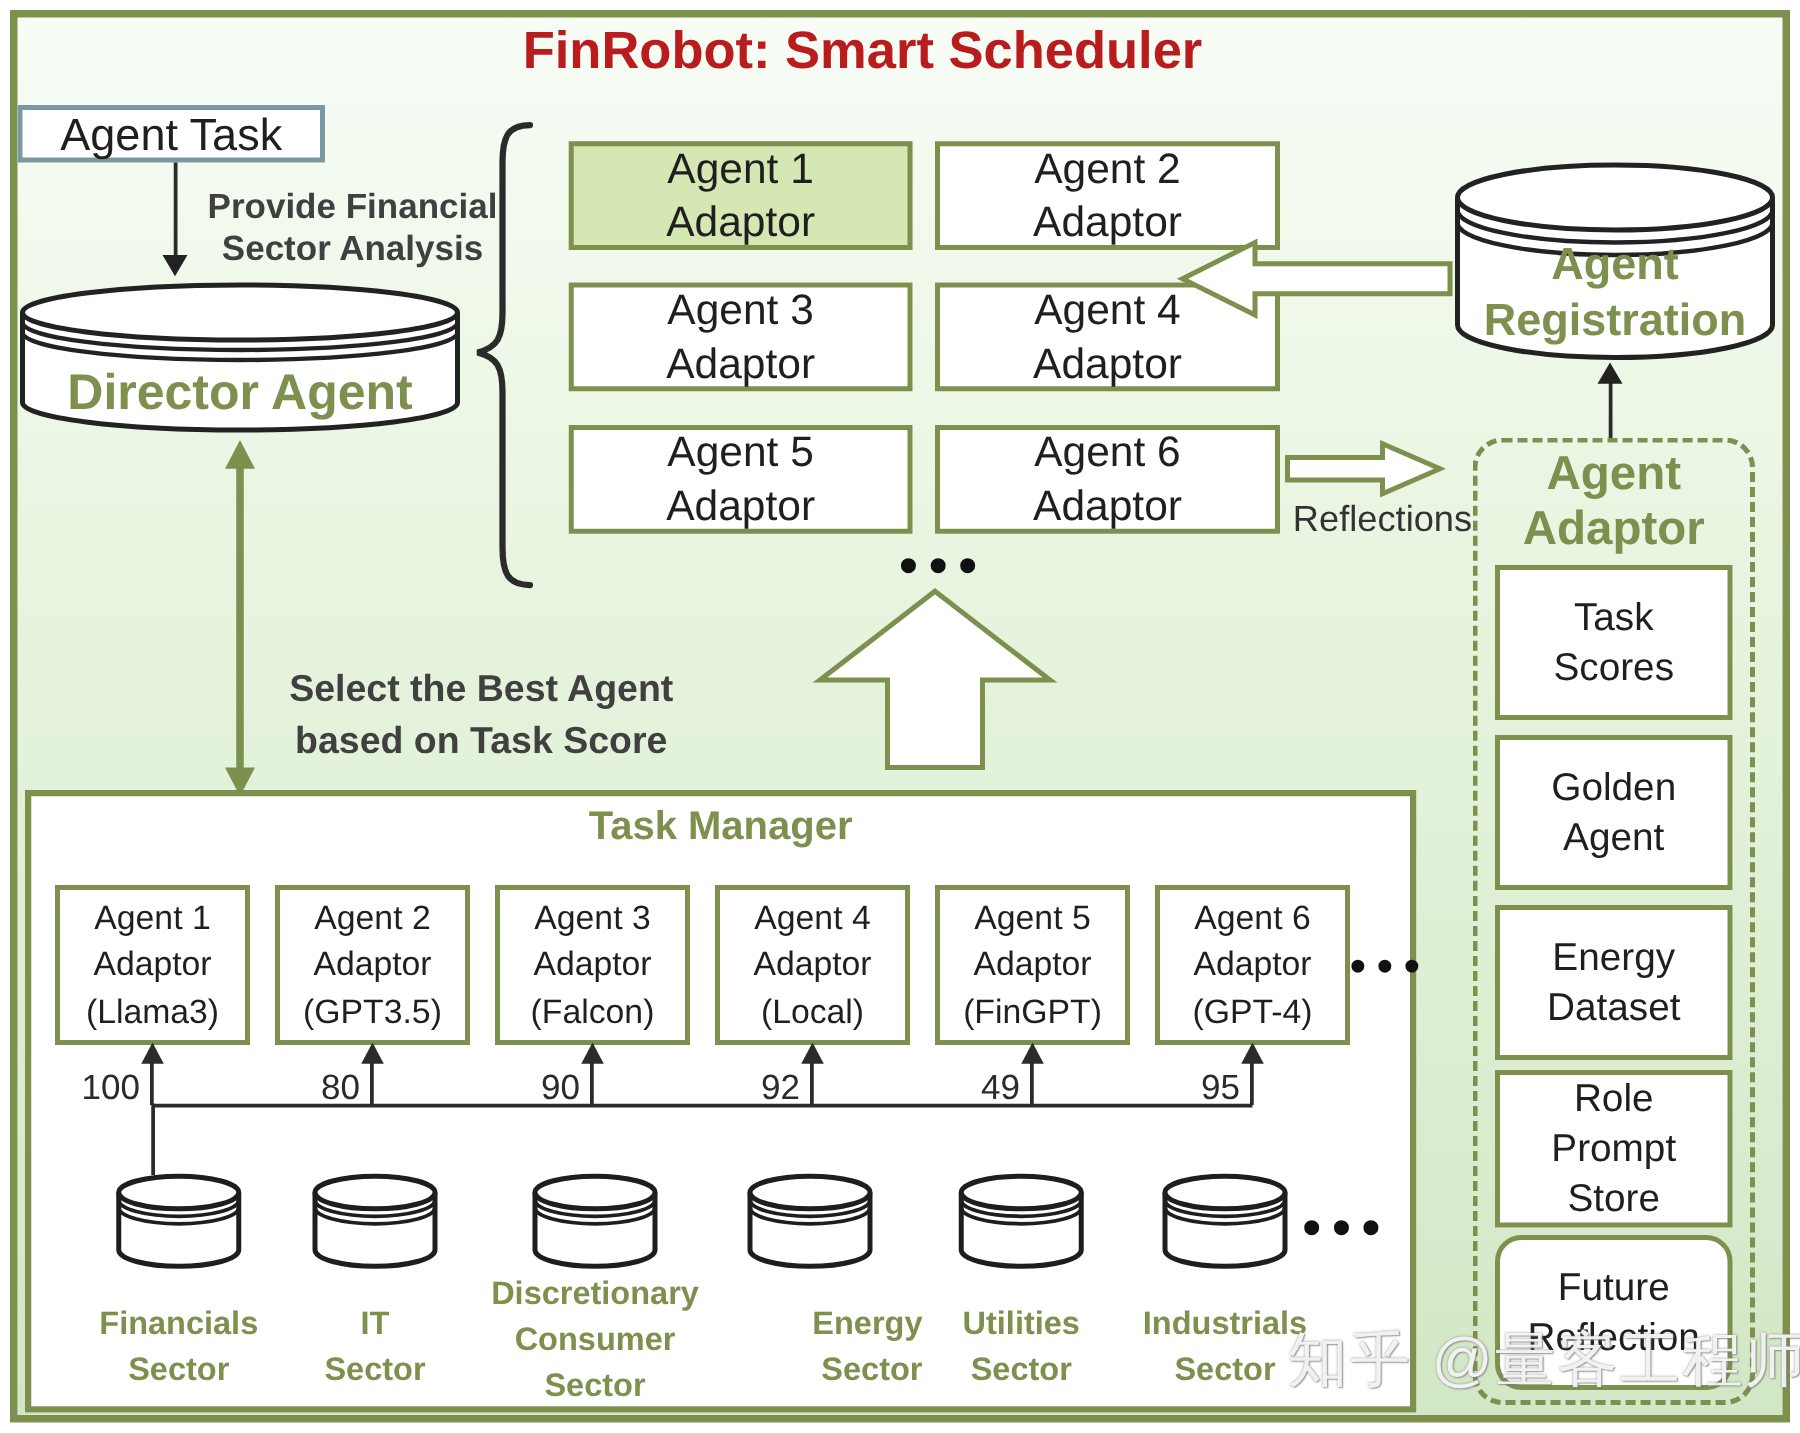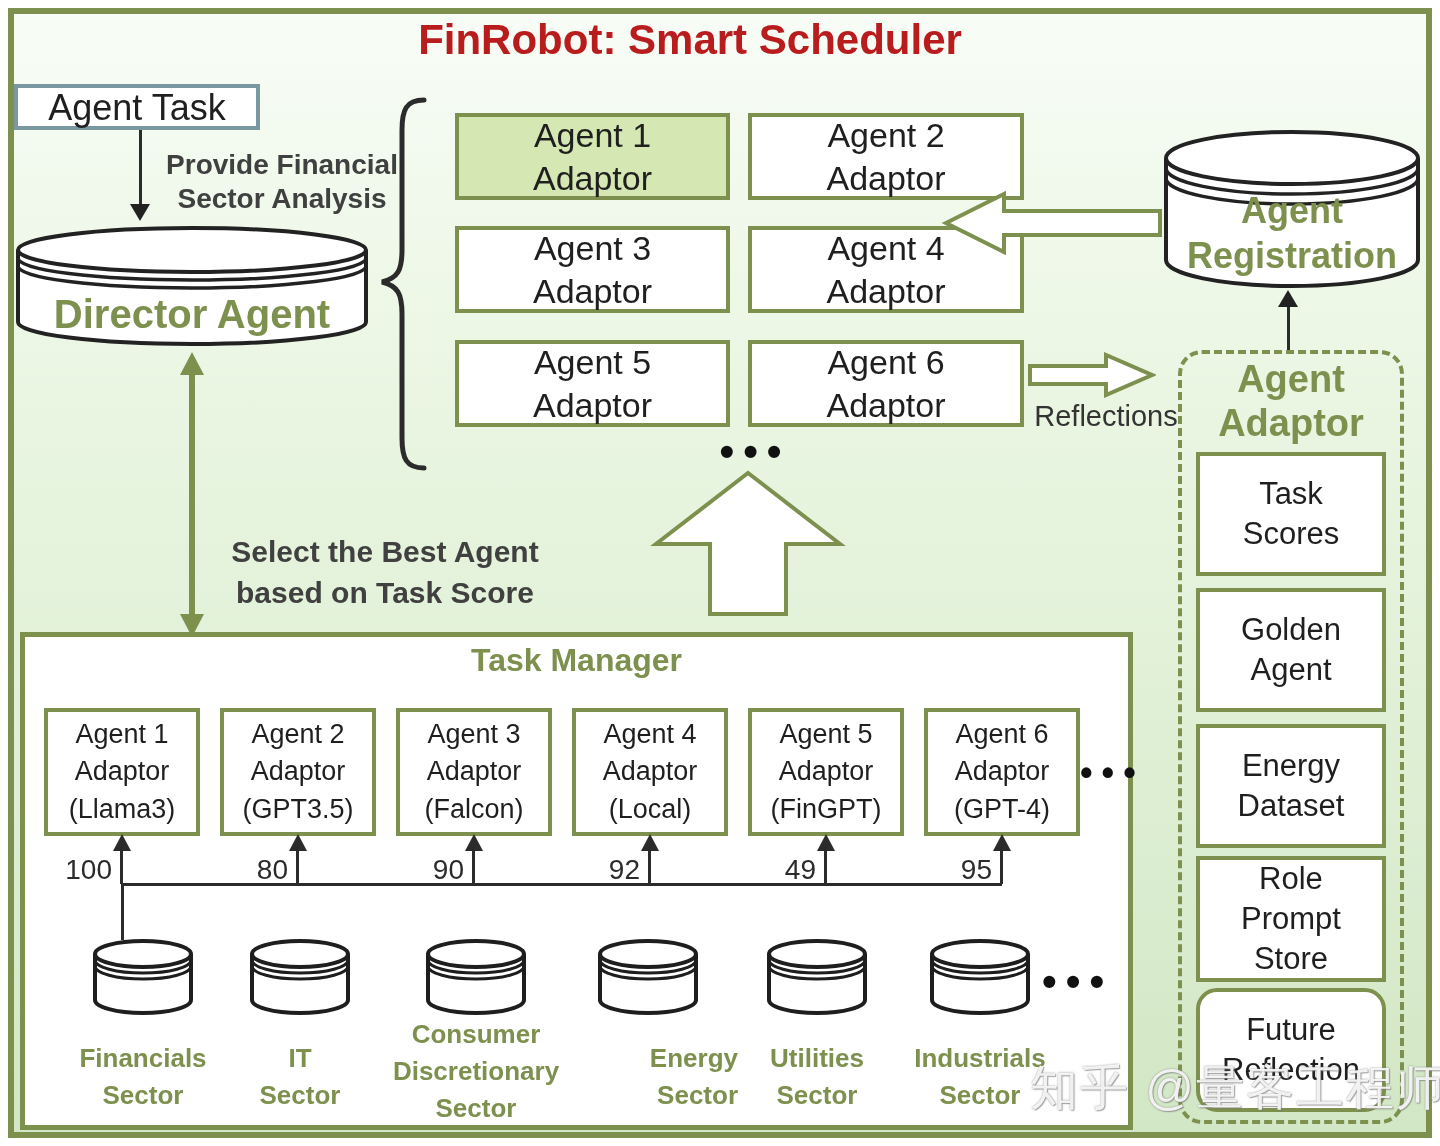--- a/index.html
+++ b/index.html
@@ -267,22 +267,22 @@
 
   <div class="abs sector-label" style="left:53px;top:1040px;width:180px;">
     <div>Financials</div>
     <div>Sector</div>
   </div>
   <div class="abs sector-label" style="left:210px;top:1040px;width:180px;">
     <div>IT</div>
     <div>Sector</div>
   </div>
   <div class="abs sector-label" style="left:366px;top:1016px;width:220px;">
+    <div>Discretionary</div>
     <div>Consumer</div>
-    <div>Discretionary</div>
     <div>Sector</div>
   </div>
   <div class="abs sector-label" style="left:558px;top:1040px;width:180px;text-align:right;">
     <div>Energy</div>
     <div>Sector</div>
   </div>
   <div class="abs sector-label" style="left:727px;top:1040px;width:180px;">
     <div>Utilities</div>
     <div>Sector</div>
   </div>

